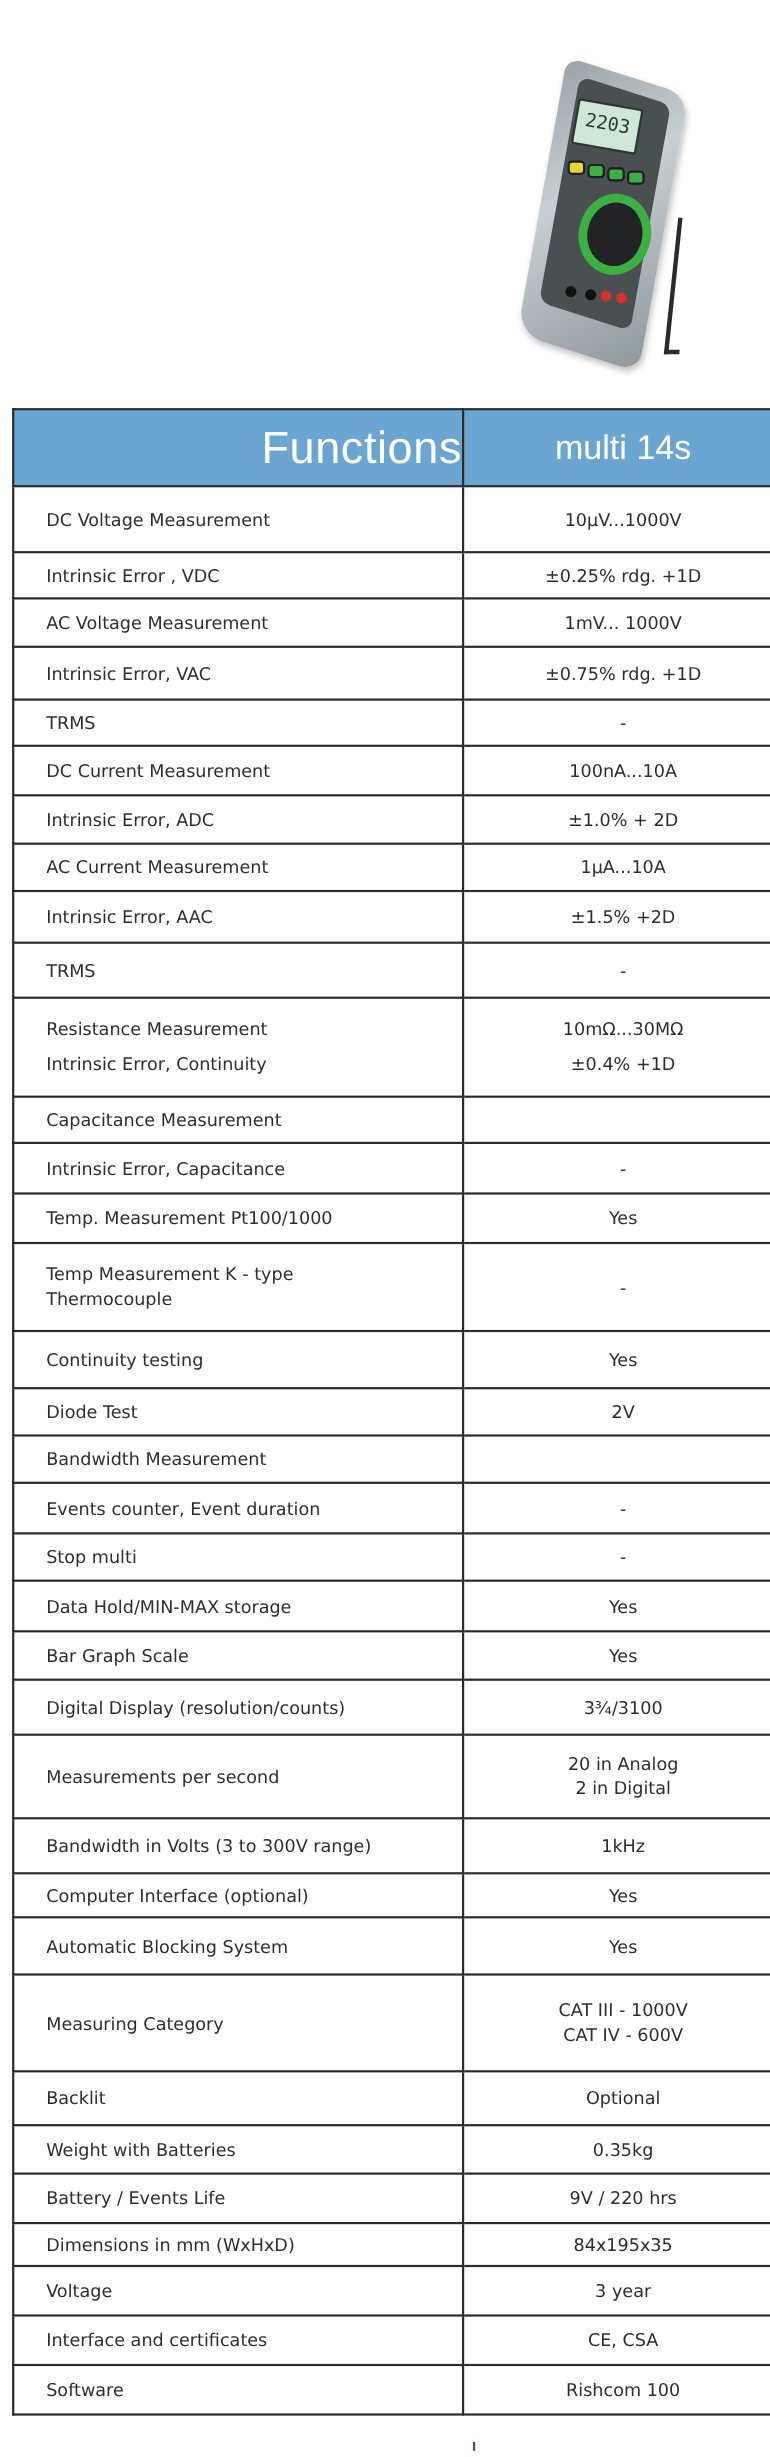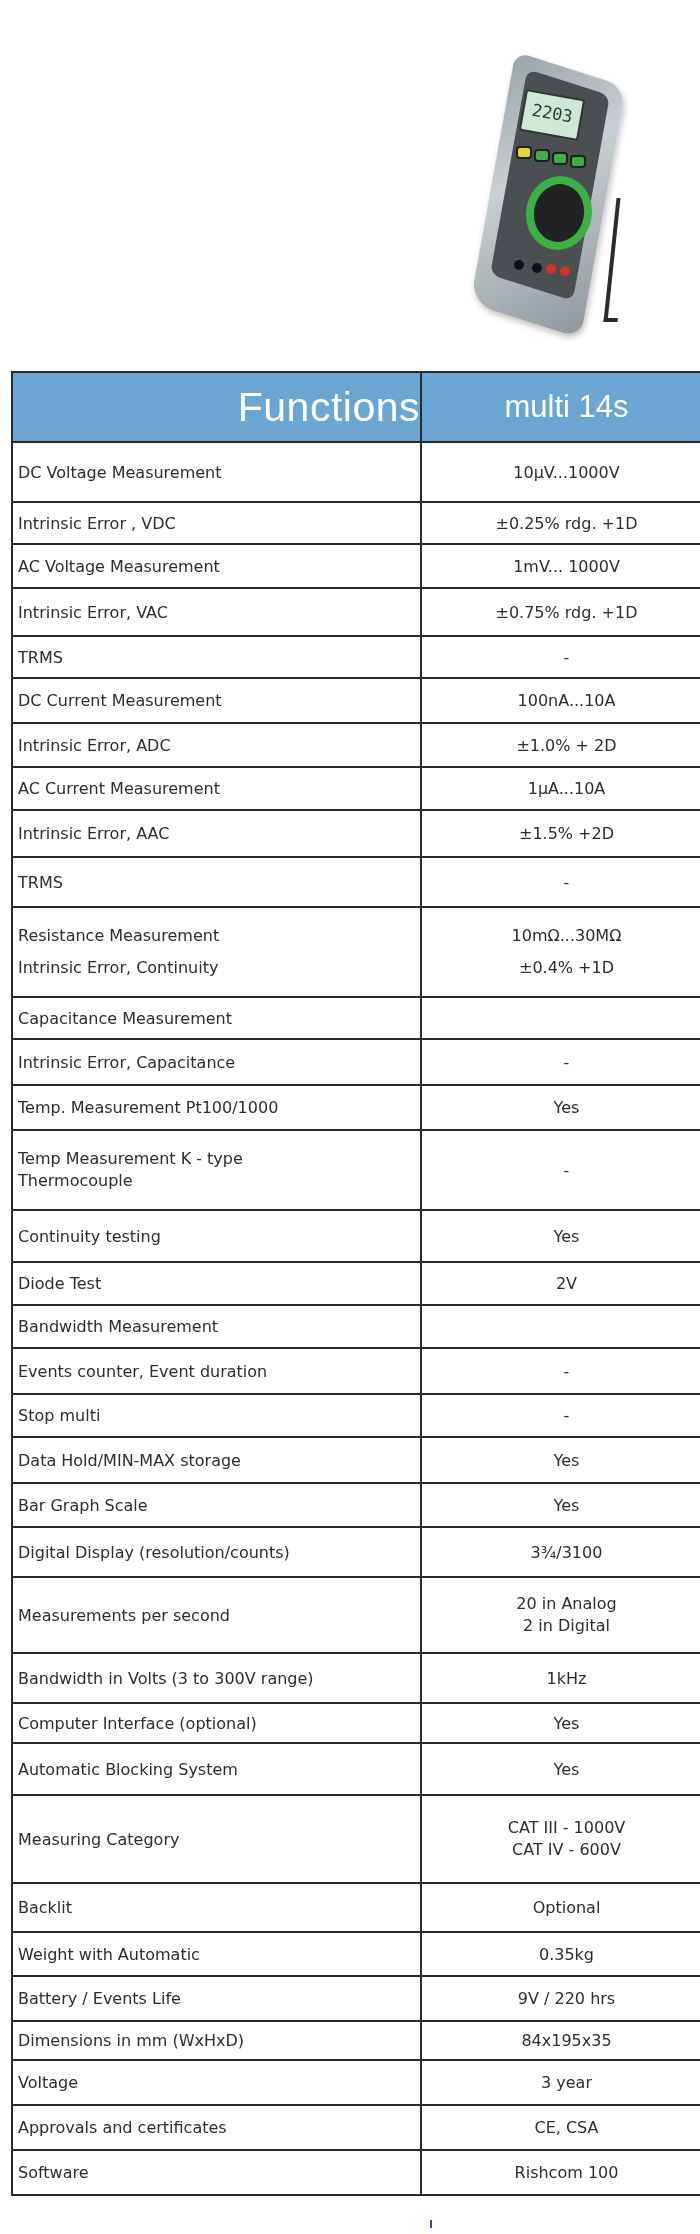--- a/index.html
+++ b/index.html
@@ -30,21 +30,21 @@
   
   .spec-table { position: absolute; left: 11px; top: 371px; width: 700px;
                 border-collapse: collapse; table-layout: fixed; }
   .spec-table th, .spec-table td { border: 2px solid #2b2b2b; padding: 0; }
   .spec-table col.c1 { width: 409px; }
   .spec-table col.c2 { width: 291px; }
   .spec-table th { background: #6aa6d1; color: #ffffff; font-weight: normal;
                    font-family: "Liberation Sans", sans-serif; height: 68px; }
   .th-functions { font-size: 41px; letter-spacing: 0.5px; text-align: right; }
   .th-model { font-size: 31px; }
-  .spec-table td.label { font-size: 16px; padding-left: 5px; color: #2d2d2d; }
+  .spec-table td.label { font-size: 16px; padding-left: 29px; color: #2d2d2d; }
   .spec-table td.value { font-size: 16px; text-align: center; color: #2d2d2d; }
   .two-line { line-height: 22px; }
   .line { display: block; }
   .blue-mark { position: absolute; left: 430px; top: 2220px; width: 2px; height: 8px; background: #3b4aa8; }
 </style>
 </head>
 <body>
 
 <div class="product">
   <div class="meter-stand"></div>
@@ -199,37 +199,37 @@
         <td class="value two-line">
           <span class="line">CAT III - 1000V</span>
           <span class="line">CAT IV - 600V</span>
         </td>
       </tr>
       <tr style="height: 49px;">
         <td class="label">Backlit</td>
         <td class="value">Optional</td>
       </tr>
       <tr style="height: 44px;">
-        <td class="label">Weight with Automatic</td>
+        <td class="label">Weight with Batteries</td>
         <td class="value">0.35kg</td>
       </tr>
       <tr style="height: 45px;">
         <td class="label">Battery / Events Life</td>
         <td class="value">9V / 220 hrs</td>
       </tr>
       <tr style="height: 39px;">
         <td class="label">Dimensions in mm (WxHxD)</td>
         <td class="value">84x195x35</td>
       </tr>
       <tr style="height: 45px;">
         <td class="label">Voltage</td>
         <td class="value">3 year</td>
       </tr>
       <tr style="height: 45px;">
-        <td class="label">Approvals and certificates</td>
+        <td class="label">Interface and certificates</td>
         <td class="value">CE, CSA</td>
       </tr>
       <tr style="height: 45px;">
         <td class="label">Software</td>
         <td class="value">Rishcom 100</td>
       </tr>
     </tbody>
 </table>
 
 <div class="blue-mark"></div>

